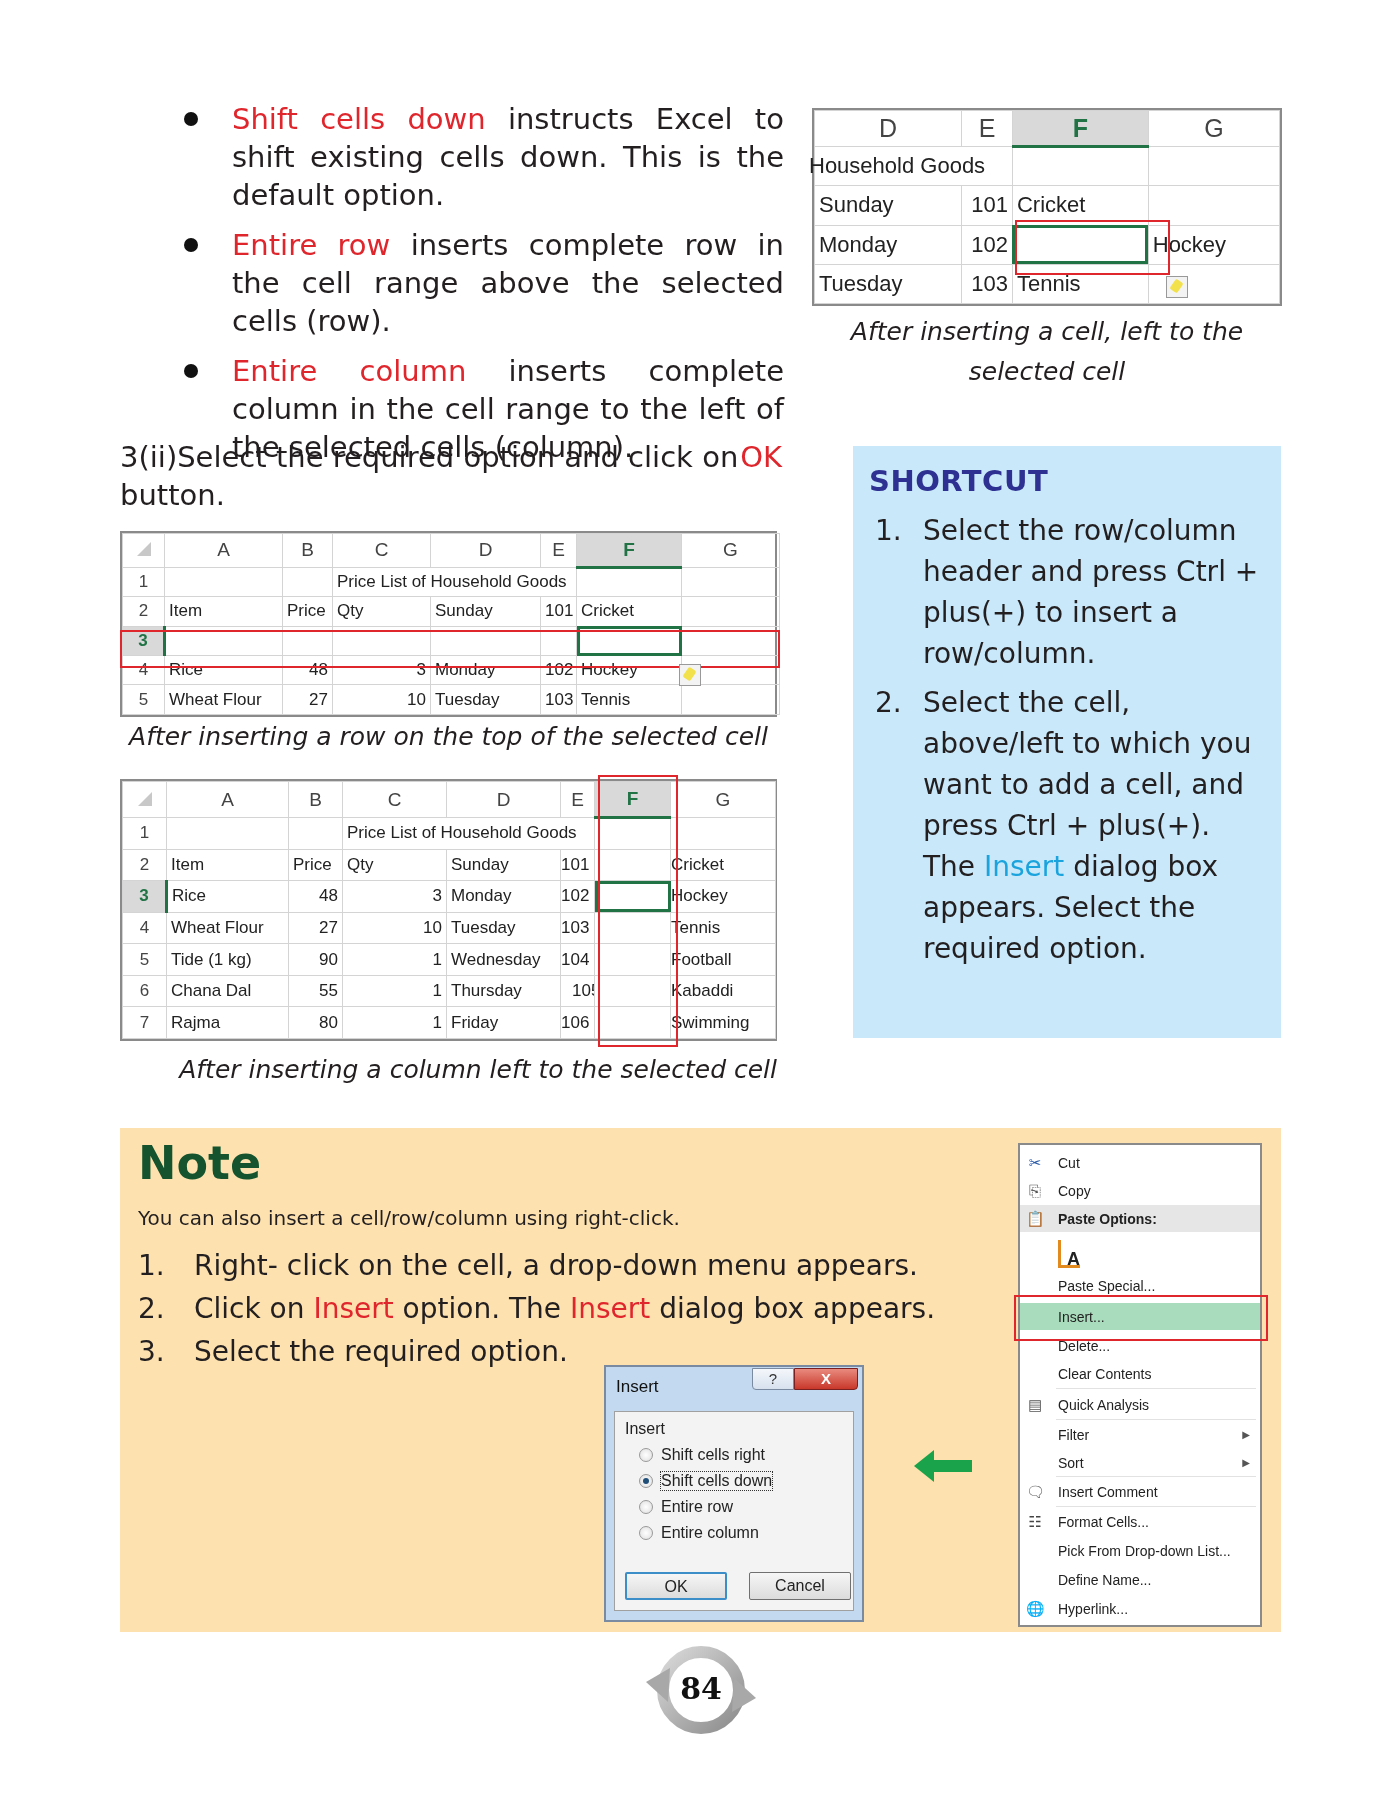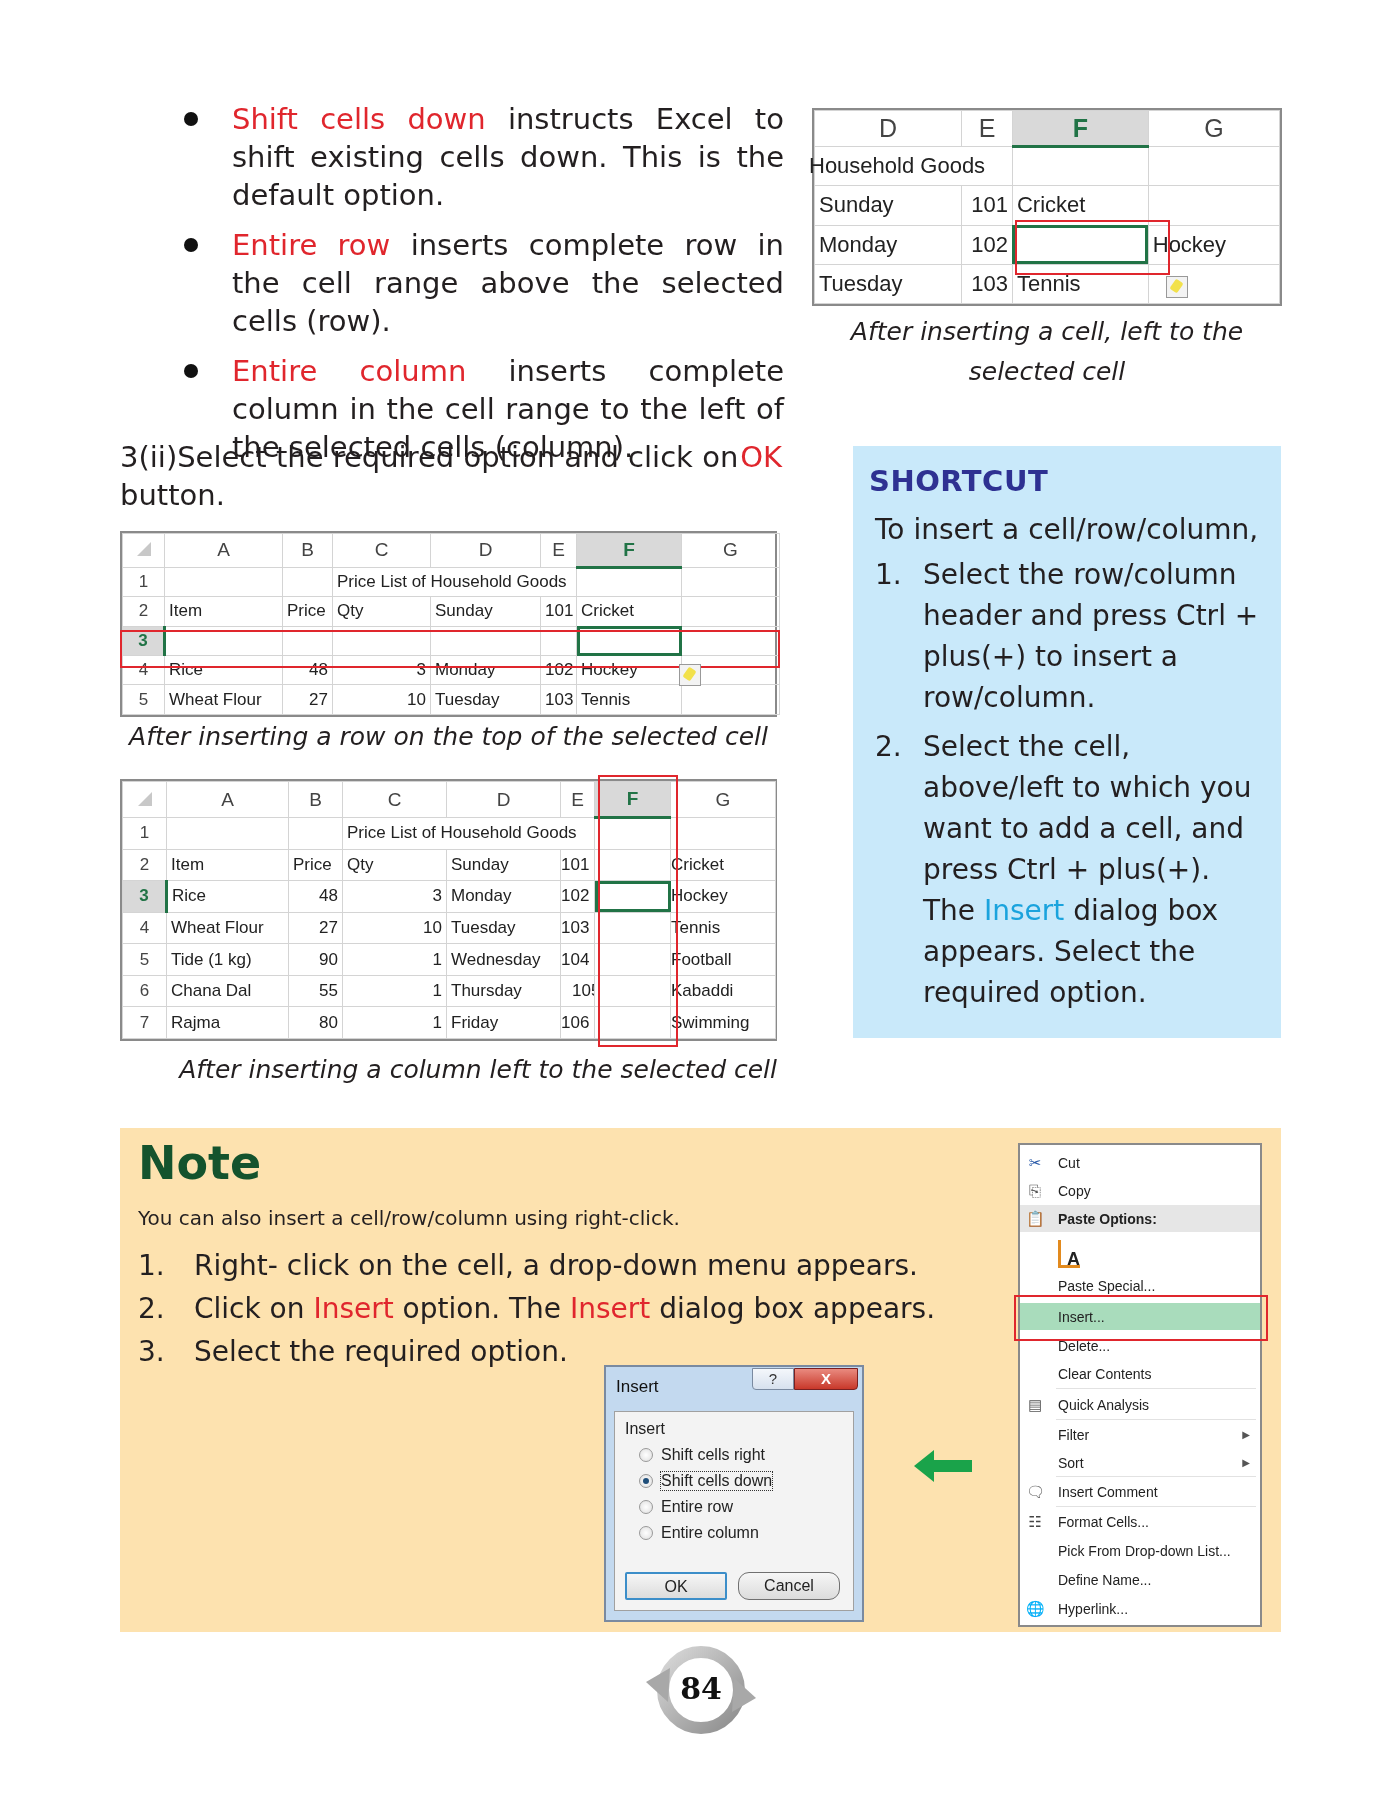--- a/index.html
+++ b/index.html
@@ -62,21 +62,21 @@
   .dlg-help { position: absolute; left: 146px; top: 1px; width: 42px; height: 22px; border: 1px solid #7a8aa0; background: linear-gradient(#f4f7fb,#d7e1ee); border-radius: 0 0 0 4px; text-align: center; font-size: 15px; line-height: 20px; color: #333; }
   .dlg-close { position: absolute; left: 188px; top: 1px; width: 64px; height: 22px; border: 1px solid #7a2020; background: linear-gradient(#e98a7f,#c8382a); border-radius: 0 0 4px 0; text-align: center; font-size: 15px; line-height: 20px; color: #fff; font-weight: bold; }
   .dlg-body { position: absolute; left: 8px; top: 44px; width: 240px; height: 200px; background: #f3f3f3; border: 1px solid #a0a0a0; }
   .dlg-group { position: absolute; left: 10px; top: 8px; font-size: 16px; color: #222; }
   .radio-row { position: absolute; left: 24px; display: flex; align-items: center; font-size: 16px; color: #222; }
   .radio { width: 14px; height: 14px; border-radius: 50%; border: 1px solid #999; background: radial-gradient(#fff,#ddd); margin-right: 8px; position: relative; }
   .radio.on::after { content: ""; position: absolute; left: 3px; top: 3px; width: 6px; height: 6px; border-radius: 50%; background: #1f4e79; }
   .radio-label.focus { outline: 1px dotted #333; }
   .dlg-btn { position: absolute; top: 160px; width: 102px; height: 28px; border: 1px solid #707070; background: linear-gradient(#f6f6f6,#dcdcdc); text-align: center; line-height: 26px; font-size: 16px; color: #222; border-radius: 2px; }
   .dlg-btn.ok { left: 10px; border: 2px solid #3c8ec9; }
-  .dlg-btn.cancel { left: 123px; border-radius: 11px; }
+  .dlg-btn.cancel { left: 134px; }
 
   
   .green-arrow { left: 912px; top: 1446px; width: 62px; height: 40px; }
 
   
   .ctx { left: 1018px; top: 1143px; width: 244px; height: 484px; background: #fff; border: 2px solid #8a8a8a; font-family: "Liberation Sans", sans-serif; font-size: 14px; color: #222; }
   .ctx-item { position: absolute; left: 0; width: 240px; height: 27px; display: flex; align-items: center; }
   .ctx-item .ico { position: absolute; left: 6px; width: 18px; height: 18px; font-size: 15px; text-align: center; line-height: 18px; }
   .ctx-item .lbl { position: absolute; left: 38px; }
   .ctx-item .sub { position: absolute; right: 10px; font-size: 10px; color: #555; }
@@ -321,21 +321,20 @@
       <td style="padding-left:0;">Swimming</td>
     </tr>
   </tbody>
     </table>
   <div class="redbox" style="left:476px;top:-6px;width:80px;height:272px;"></div>
 </div>
 <div class="caption" style="left:120px;top:1055px;width:657px;text-align:right;">After inserting a column left to the selected cell</div>
 
 <div class="abs shortcut">
   <div class="shortcut-title">SHORTCUT</div>
-  <div class="shortcut-intro">To insert a cell/row/column,</div>
   <div class="sc-item">
     <span class="sc-num">1.</span>
     <span class="sc-text">Select the row/column header and press Ctrl + plus(+) to insert a row/column.</span>
   </div>
   <div class="sc-item" style="margin-top:8px;">
     <span class="sc-num">2.</span>
     <span class="sc-text"><span>Select the cell, above/left to which you want to add a cell, and press Ctrl + plus(+). The </span><span class="blue-link">Insert</span><span> dialog box appears. Select the required option.</span></span>
   </div>
 </div>
 

